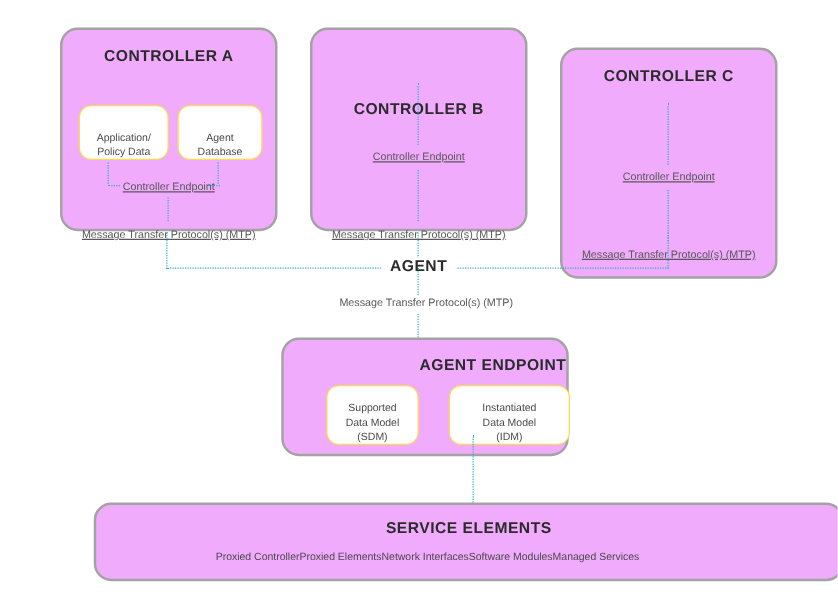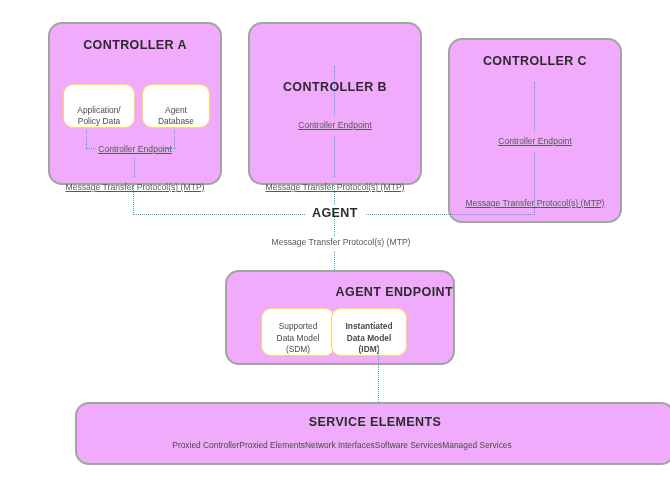--- a/index.html
+++ b/index.html
@@ -183,34 +183,34 @@
   <div class="title" style="top:13px;text-align:right;">AGENT ENDPOINT</div>
 
   <div class="inner-box" style="left:34px; top:36px; width:74px; height:48px;">
     <div class="inner-label">
       <span>Supported</span><br>
       <span>Data Model</span><br>
       <span>(SDM)</span>
     </div>
   </div>
 
-  <div class="inner-box" style="left:104px; top:36px; width:76px; height:48px;font-weight:bold;">
+  <div class="inner-box" style="left:132px; top:36px; width:97px; height:48px;">
     <div class="inner-label">
       <span>Instantiated</span><br>
       <span>Data Model</span><br>
       <span>(IDM)</span>
     </div>
   </div>
 </div>
 
 <div class="vdot" style="left:378px; top:348px; height:56px;"></div>
 
 <div class="box" style="left:75px; top:402px; width:600px; height:63px;">
   <div class="title" style="top:11px;">SERVICE ELEMENTS</div>
 
   <div id="service-sub-row" style="left:26px; top:36px; width:478px;">
     <span>Proxied Controller</span>
     <span>Proxied Elements</span>
     <span>Network Interfaces</span>
-    <span>Software Services</span>
+    <span>Software Modules</span>
     <span>Managed Services</span>
   </div>
 </div>
 
 </body></html>

